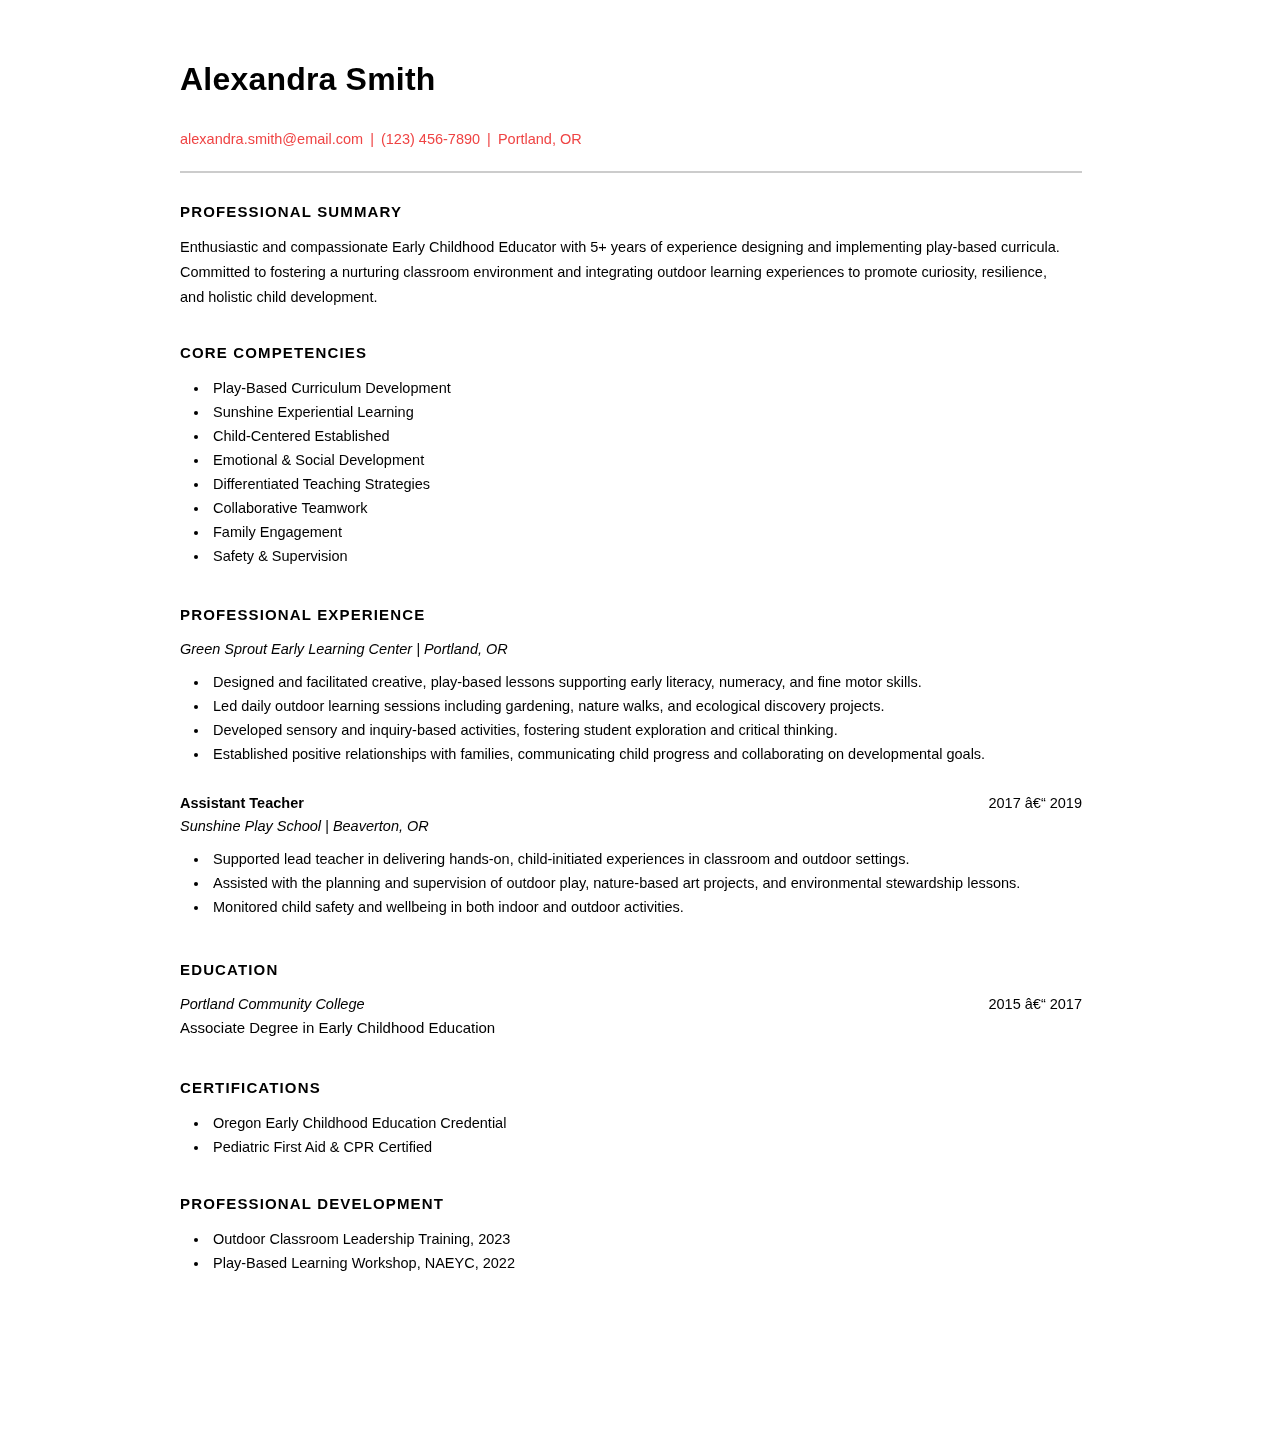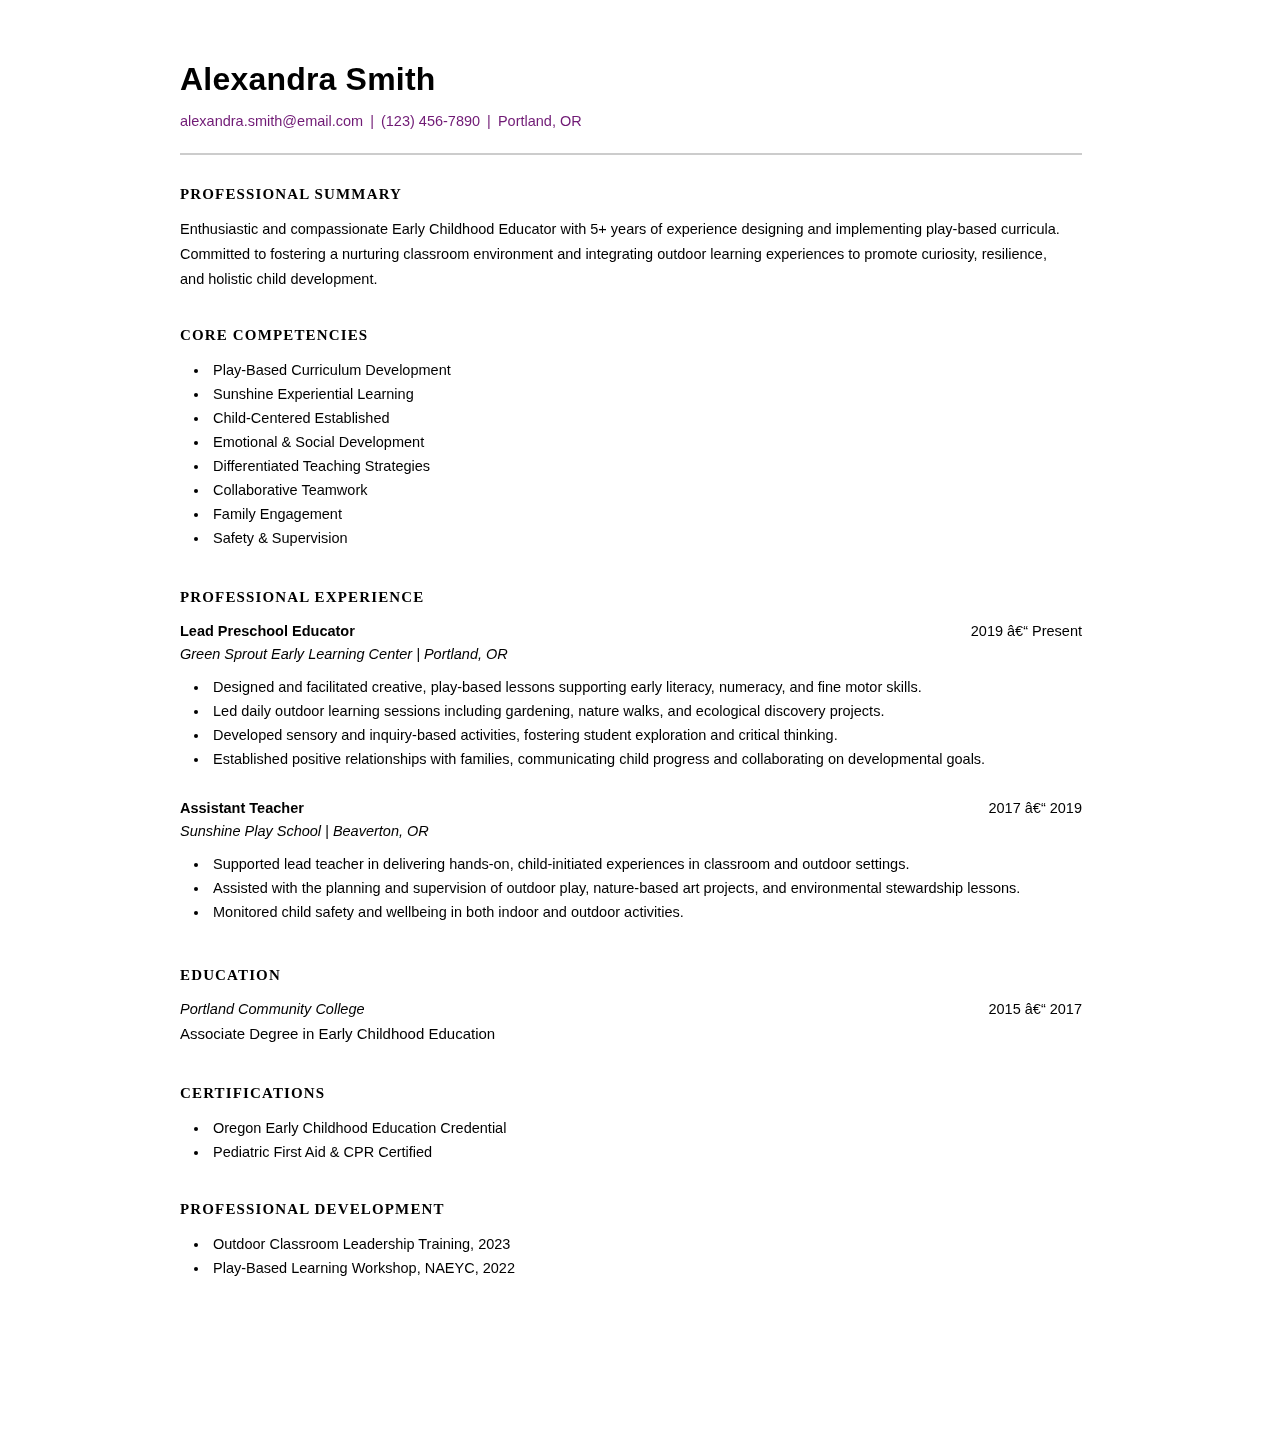--- a/index.html
+++ b/index.html
@@ -33,22 +33,22 @@
     font-size: 32px;
     font-weight: bold;
     letter-spacing: 0.2px;
     line-height: 1.1;
     margin: 0;
     padding-top: 62px;
   }
   .contact-line {
     font-size: 14.5px;
     line-height: 1.5;
-    margin-top: 14px;
-    color: #701a75;
+    margin-top: 32px;
+    color: #ef4444;
   }
   .contact-sep {
     display: inline-block;
     padding: 0 7px;
   }
   .header-rule {
     border: none;
     border-top: 2px solid #cccccc;
     margin: 20px 0 0 0;
     width: 902px;
@@ -57,21 +57,20 @@
   
   .section {
     margin-top: 30px;
   }
   .section-title {
     font-size: 15px;
     font-weight: bold;
     letter-spacing: 1.15px;
     margin: 14px 0 14px 0;
     line-height: 1.2;
-    font-family: Liberation Serif, serif;
   }
 
   .summary-text {
     font-size: 14.5px;
     line-height: 1.72;
     margin: 0;
     max-width: 890px;
   }
 
   
@@ -180,24 +179,20 @@
         <li>Collaborative Teamwork</li>
         <li>Family Engagement</li>
         <li>Safety &amp; Supervision</li>
       </ul>
     </div>
 
     <div class="section section-experience">
       <h2 class="section-title">PROFESSIONAL EXPERIENCE</h2>
 
       <div class="entry">
-        <div class="entry-head">
-          <span class="entry-title">Lead Preschool Educator</span>
-          <span class="entry-date">2019 â€“ Present</span>
-        </div>
         <div class="entry-sub">Green Sprout Early Learning Center | Portland, OR</div>
         <ul class="bullets">
           <li>Designed and facilitated creative, play-based lessons supporting early literacy, numeracy, and fine motor skills.</li>
           <li>Led daily outdoor learning sessions including gardening, nature walks, and ecological discovery projects.</li>
           <li>Developed sensory and inquiry-based activities, fostering student exploration and critical thinking.</li>
           <li>Established positive relationships with families, communicating child progress and collaborating on developmental goals.</li>
         </ul>
       </div>
 
       <div class="entry">

